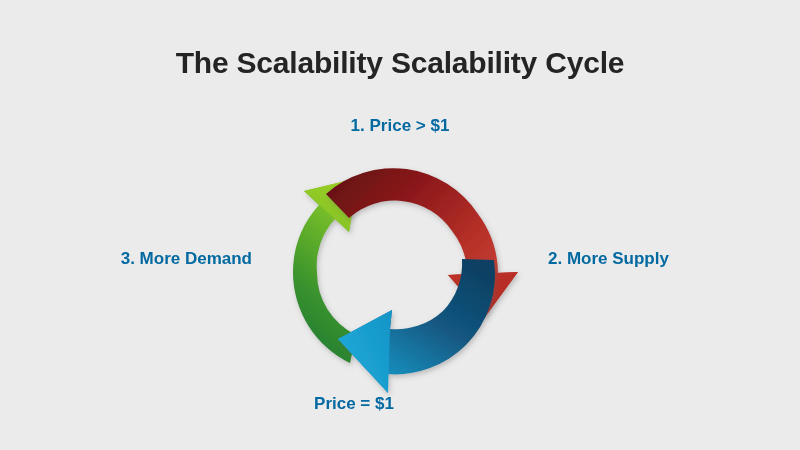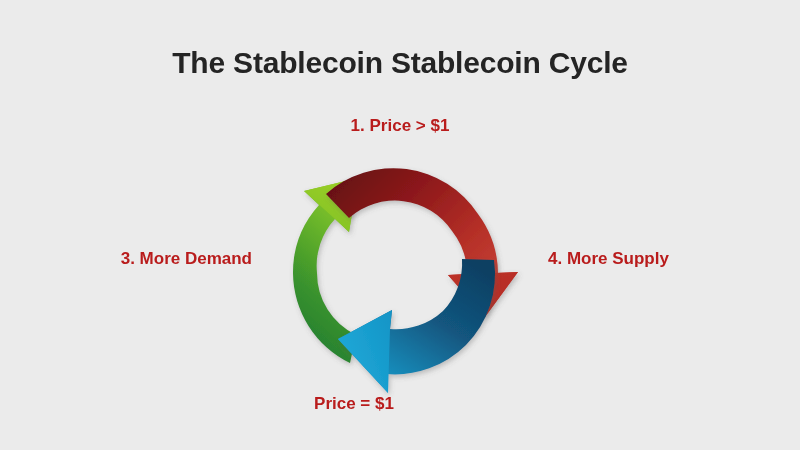--- a/index.html
+++ b/index.html
@@ -48,21 +48,21 @@
     width: 250px;
     height: 240px;
     overflow: visible;
   }
 
   
   .step-label {
     position: absolute;
     font-size: 17px;
     font-weight: bold;
-    color: #b91c1c;
+    color: #0369a1;
     white-space: nowrap;
   }
   .label-top {
     top: 116px;
     left: 0;
     width: 800px;
     text-align: center;
   }
   .label-right {
     top: 249px;
@@ -80,21 +80,21 @@
     left: 0;
     width: 708px;
     text-align: center;
   }
 </style>
 </head>
 <body>
 
 <div class="slide">
 
-  <div class="slide-title">The Stablecoin Stablecoin Cycle</div>
+  <div class="slide-title">The Scalability Scalability Cycle</div>
 
   <div class="cycle-stage">
     <svg class="cycle-svg" viewBox="0 0 250 240" xmlns="http://www.w3.org/2000/svg">
       <defs>
         <linearGradient id="gradRed" x1="0" y1="0" x2="1" y2="0.75">
           <stop offset="0%" stop-color="#5e0f12"></stop>
           <stop offset="35%" stop-color="#8a171a"></stop>
           <stop offset="70%" stop-color="#b52f27"></stop>
           <stop offset="100%" stop-color="#c9453a"></stop>
         </linearGradient>
@@ -167,19 +167,19 @@
                  A 69 69 0 0 0 163 169
                  A 69 69 0 0 0 182 117
                  Z" fill="url(#gradBlue)"></path>
         <path d="M 108 251 L 58 197 L 112 168 L 110 187 Z" fill="url(#gradBlueHead)"></path>
       </g>
     </svg>
   </div>
 
   <div class="step-label label-top">1. Price &gt; $1</div>
 
-  <div class="step-label label-right">4. More Supply</div>
+  <div class="step-label label-right">2. More Supply</div>
 
   <div class="step-label label-left">3. More Demand</div>
 
   <div class="step-label label-bottom">Price = $1</div>
 
 </div>
 
 </body></html>

